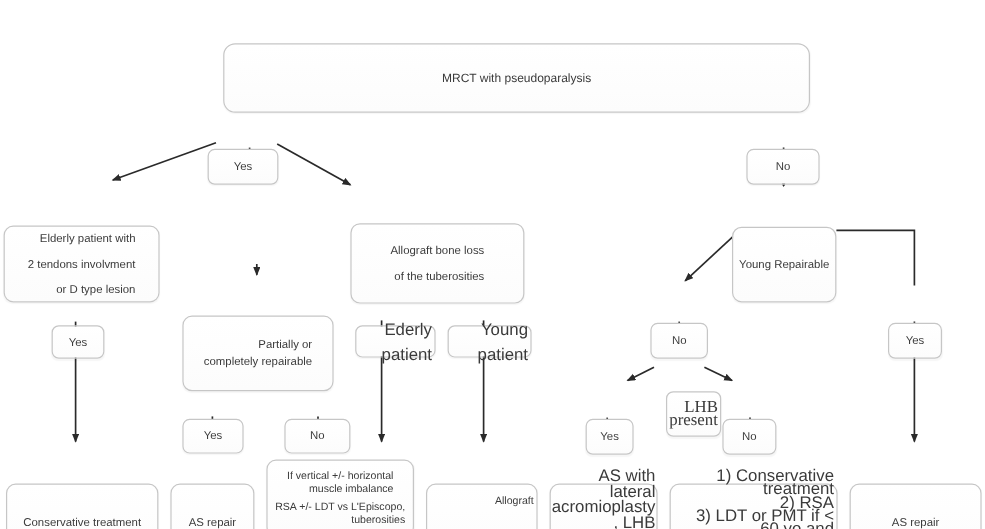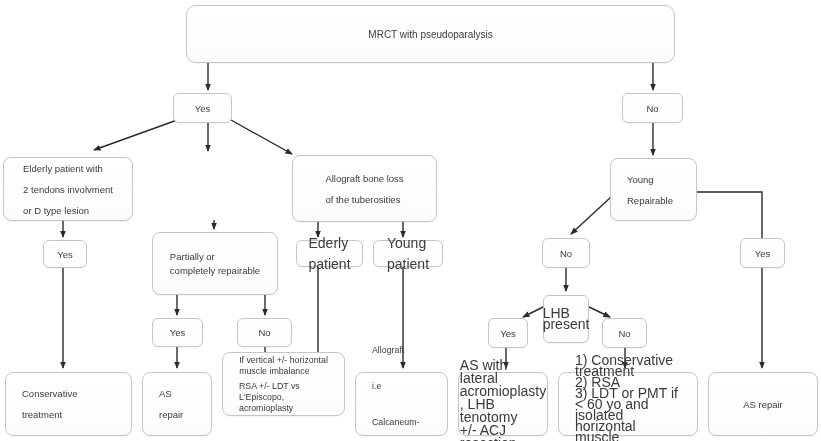--- a/index.html
+++ b/index.html
@@ -3,25 +3,25 @@
 <meta charset="utf-8">
 <style>
   html,body{margin:0;padding:0;background:#ffffff;}
   .canvas{
     position:relative;width:821px;height:441px;background:#ffffff;
     font-family:"Liberation Sans",sans-serif;color:#3a3a3a;overflow:hidden;
   }
   svg.wires{position:absolute;left:0;top:0;width:821px;height:441px;pointer-events:none;}
   .node{
     position:absolute;display:flex;align-items:center;justify-content:center;
-    text-align:left;white-space:pre-line;
+    text-align:right;white-space:pre-line;
     background:linear-gradient(#ffffff,#fcfcfc);
     border:1px solid #c6c6c6;border-radius:8px;
     box-shadow:0 1px 1px rgba(0,0,0,0.04);
-    font-size:9.5px;line-height:21px;box-sizing:border-box;padding:1px 16px;
+    font-size:9.5px;line-height:21px;box-sizing:border-box;padding:1px 2px;margin-top:31px;
   }
   .small{border-radius:6px;}
   .lh24{line-height:24px;}
   .lh25{line-height:14px;}
   .lh26{line-height:36px;}
   .lh13{line-height:13px;}
   .lh11{line-height:11px;}
   .fs9{font-size:14px;}
   .fs88{font-size:8.8px;}
   .fs10{font-size:10px;}
@@ -37,21 +37,21 @@
   .n-boneloss{left:292px;top:155px;width:145px;height:67px;}
   .n-cuff{left:610px;top:158px;width:87px;height:63px;}
   .n-yes-elderly{left:43px;top:240px;width:44px;height:28px;}
   .n-partially{left:152px;top:232px;width:126px;height:63px;}
   .n-ederly{left:296px;top:240px;width:67px;height:27px;}
   .n-young{left:373px;top:240px;width:70px;height:27px;}
   .n-no-cuff{left:542px;top:238px;width:48px;height:30px;}
   .n-yes-cuff{left:740px;top:238px;width:45px;height:30px;}
   .n-yes-part{left:152px;top:318px;width:51px;height:29px;}
   .n-no-part{left:237px;top:318px;width:55px;height:29px;}
-  .n-lhb{left:543px;top:295px;width:46px;height:48px;}
+  .n-lhb{left:555px;top:295px;width:46px;height:38px;font-family:Liberation Serif, serif;}
   .n-yes-lhb{left:488px;top:318px;width:40px;height:30px;}
   .n-no-lhb{left:602px;top:318px;width:45px;height:30px;}
   .n-conservative{left:5px;top:372px;width:127px;height:64px;}
   .n-asrepair1{left:142px;top:372px;width:70px;height:64px;}
   .n-ifvertical{left:222px;top:352px;width:123px;height:64px;}
   .n-allograft{left:355px;top:372px;width:93px;height:64px;}
   .n-aslateral{left:458px;top:372px;width:90px;height:64px;}
   .n-rsalist{left:558px;top:372px;width:140px;height:64px;}
   .n-asrepair2{left:708px;top:372px;width:110px;height:64px;}
 
@@ -121,21 +121,21 @@
 present</div>
   <div class="node n-yes-lhb small">Yes</div>
   <div class="node n-no-lhb small">No</div>
 
   <div class="node n-conservative">Conservative treatment</div>
   <div class="node n-asrepair1">AS repair</div>
   <div class="node n-ifvertical col gap4 lh11 fs88">
     <span>If vertical +/- horizontal
 muscle imbalance</span>
     <span>RSA +/- LDT vs L'Episcopo,
-acromioplasty</span>
+tuberosities</span>
   </div>
   <div class="node n-allograft lh26 fs88">Allograft
 i.e Calcaneum-Achillis</div>
   <div class="node n-aslateral lh13 fs9">AS with lateral
 acromioplasty
 , LHB tenotomy
 +/- ACJ resection</div>
   <div class="node n-rsalist lh11 fs9">1) Conservative treatment
 2) RSA
 3) LDT or PMT if &lt; 60 yo and

